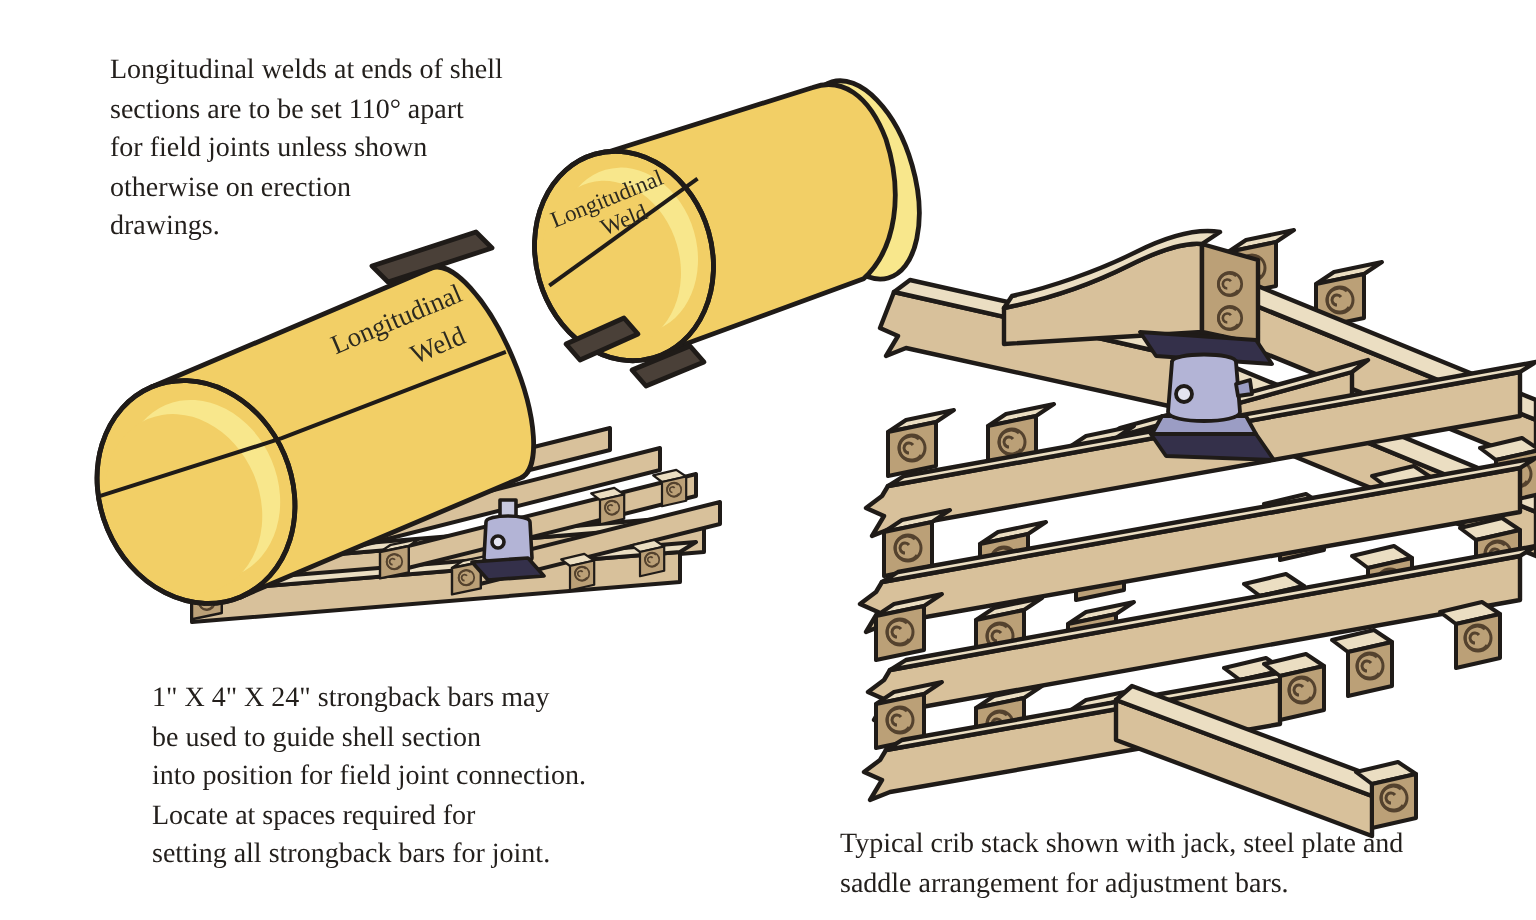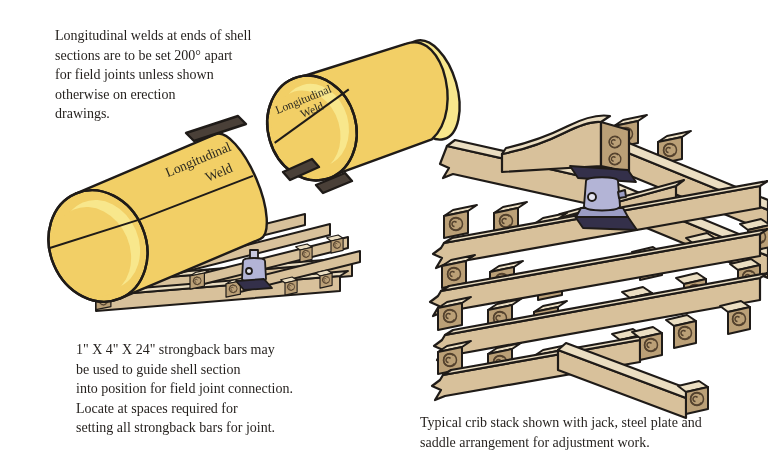--- a/index.html
+++ b/index.html
@@ -170,27 +170,27 @@
       <path d="M574,215 L628,217 L637,230 L583,228 Z" fill="#34304A"></path>
       <path d="M581,208 L623,208 L628,217 L576,217 Z" fill="#9B9DC4"></path>
       <path d="M586,181 C586,176 618,176 618,181 L620,206 C620,212 584,212 584,206 Z" fill="#B3B4D6"></path>
       <path d="M618,192 L625,190 L626,197 L619,198 Z" fill="#9B9DC4"></path>
       <circle cx="592" cy="197" r="4" fill="#E4E4F0"></circle>
     </g>
   </g>
 </svg>
 
 <div class="note" style="left:55px;top:26px;width:260px;">Longitudinal welds at ends of shell
-sections are to be set 200° apart
+sections are to be set 110° apart
 for field joints unless shown
 otherwise on erection
 drawings.</div>
 
 <div class="note" style="left:76px;top:340px;width:290px;">1" X 4" X 24" strongback bars may
 be used to guide shell section
 into position for field joint connection.
 Locate at spaces required for
 setting all strongback bars for joint.</div>
 
 <div class="note" style="left:420px;top:413px;width:340px;">Typical crib stack shown with jack, steel plate and
-saddle arrangement for adjustment work.</div>
+saddle arrangement for adjustment bars.</div>
 
 </div>
 
 </body></html>

